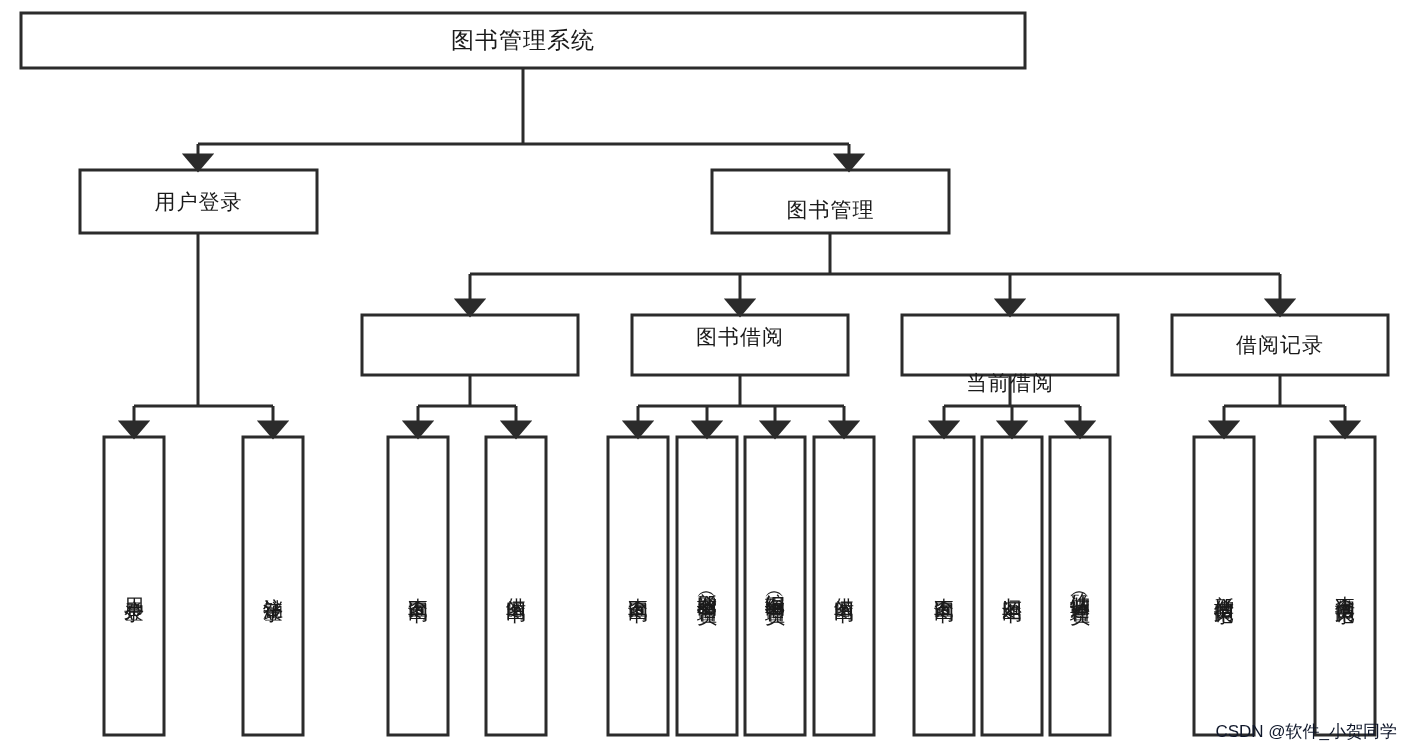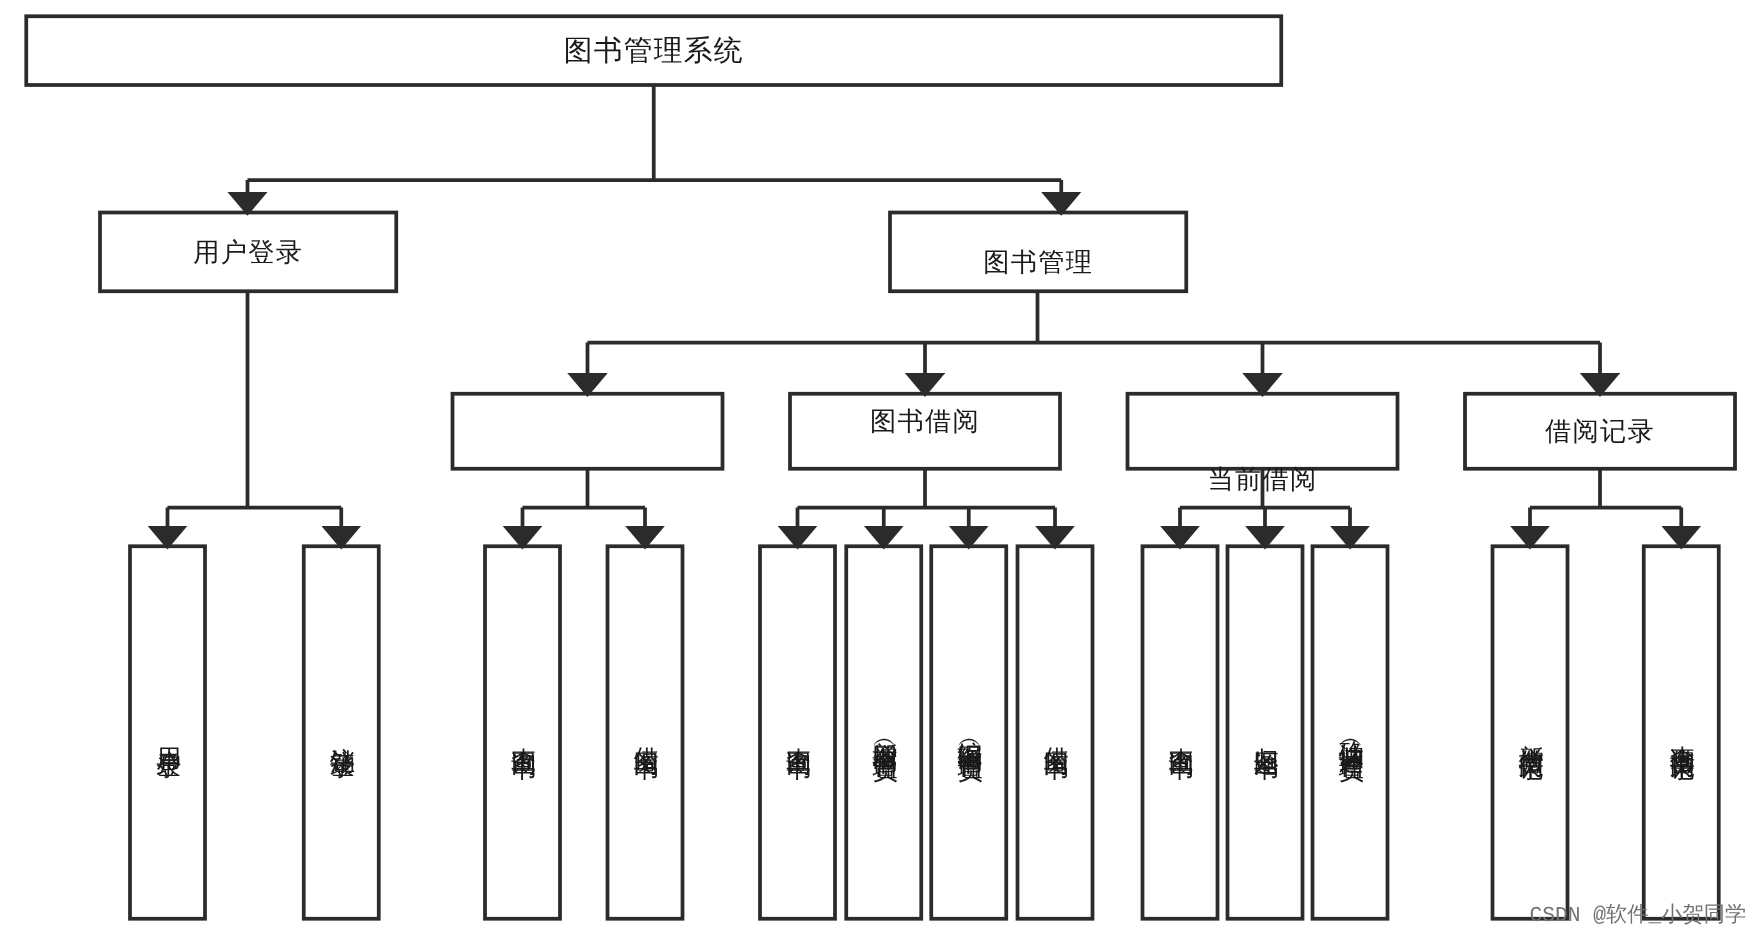--- a/index.html
+++ b/index.html
@@ -64,23 +64,23 @@
     text-align: center;
     pointer-events: none;
   }
   #root-title {
     font-size: 23px;
   }
   .watermark {
     position: absolute;
     right: 8px;
     bottom: 4px;
-    color: #737373;
+    color: #0f172a;
     font-size: 17px;
-    font-family: Liberation Mono, monospace;
+    font-family: Liberation Sans, sans-serif;
     white-space: nowrap;
     pointer-events: none;
     margin-left: 11px;
   }
 </style>
 </head>
 <body>
 
 <div id="diagram-root">
 

